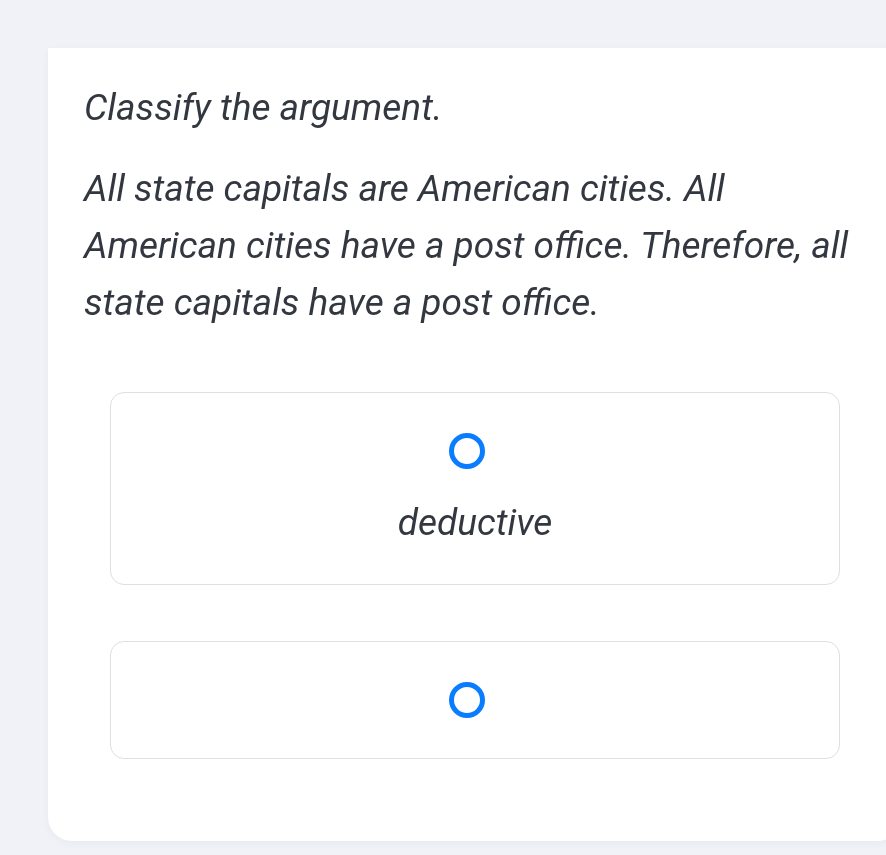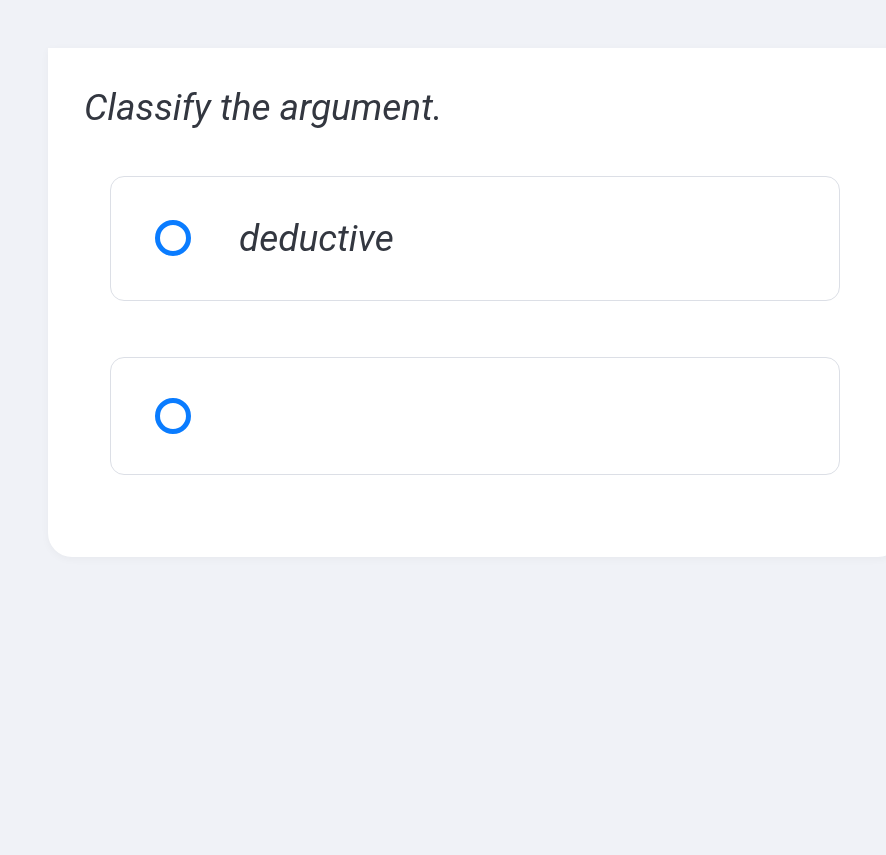--- a/index.html
+++ b/index.html
@@ -43,39 +43,41 @@
       padding: 0 10px;
     }
     .option {
       display: flex;
       align-items: center;
       border: 1px solid #dcdfe6;
       border-radius: 14px;
       padding: 24px 28px;
       cursor: pointer;
       background: #ffffff;
+      flex-direction: column;
     }
     .radio-circle {
       width: 36px;
       height: 36px;
       border: 5px solid #0a7cff;
       border-radius: 50%;
       flex-shrink: 0;
       margin-right: 32px;
     }
     .option-label {
       font-size: 37px;
       color: #333740;
     }
   </style>
 </head>
 <body>
 
 <div class="card">
   <p class="prompt-text">Classify the argument.</p>
+  <p class="argument-text">All state capitals are American cities. All American cities have a post office. Therefore, all state capitals have a post office.</p>
   <div class="options">
     <div class="option">
       <span class="radio-circle"></span>
       <span class="option-label">deductive</span>
     </div>
     <div class="option">
       <span class="radio-circle"></span>
     </div>
   </div>
 </div>

